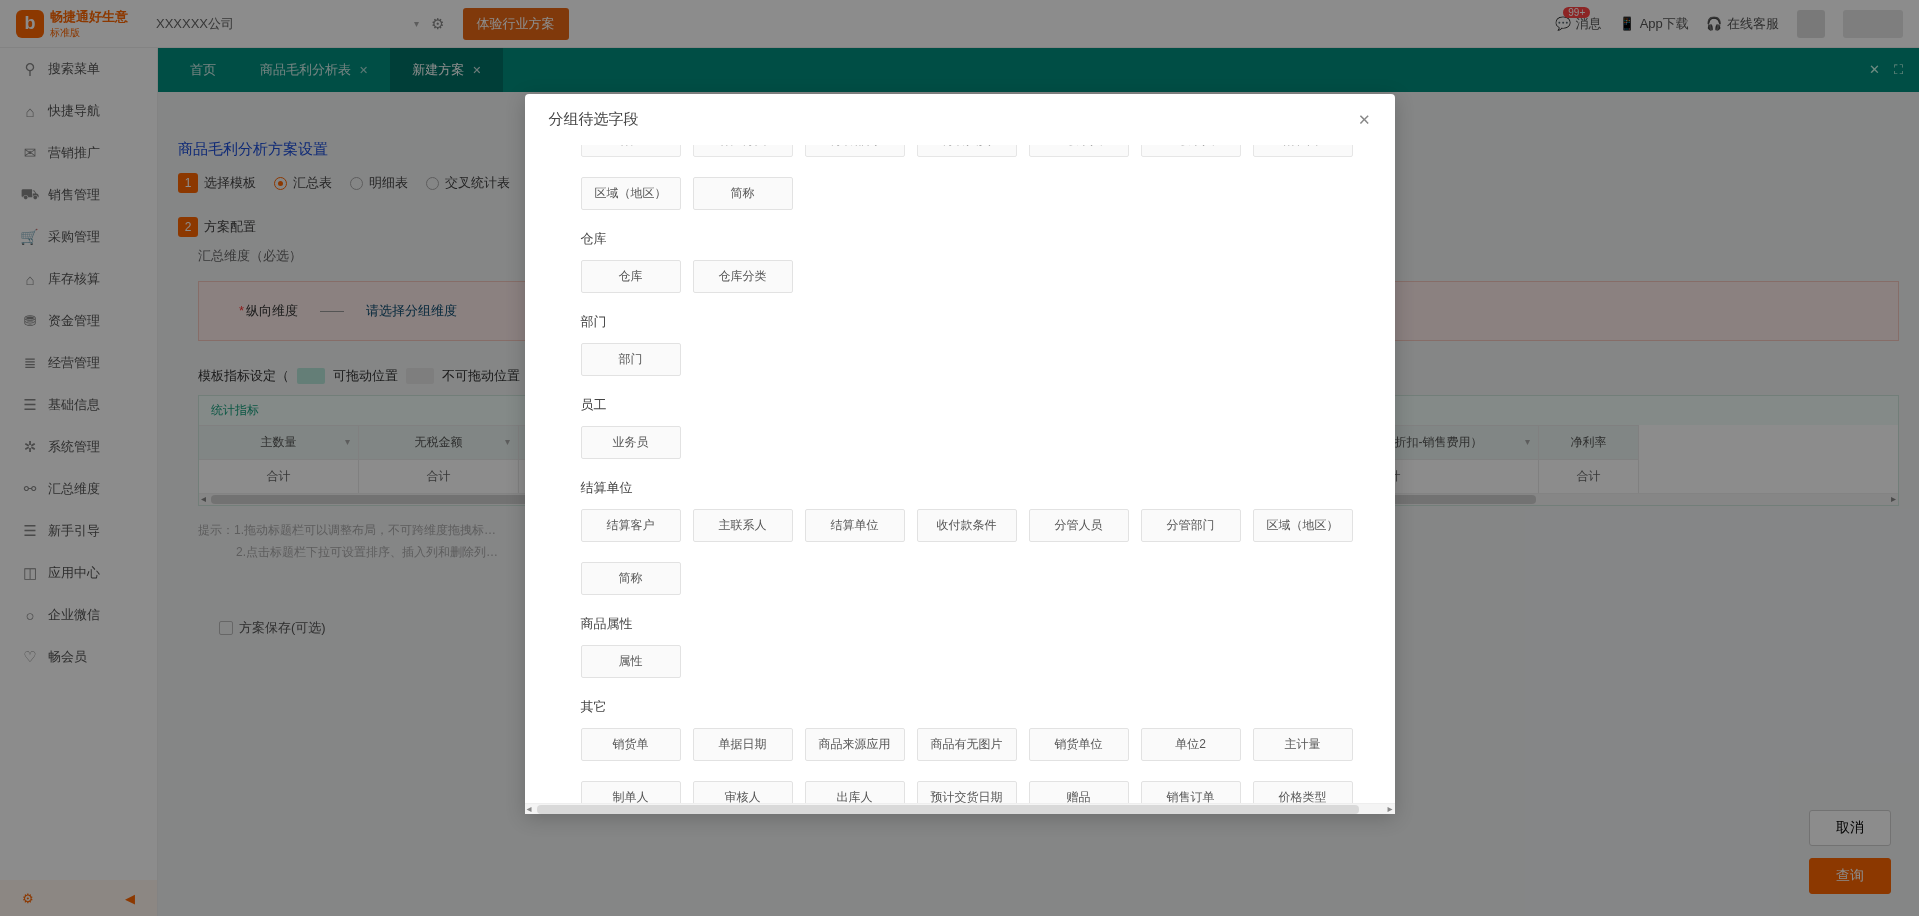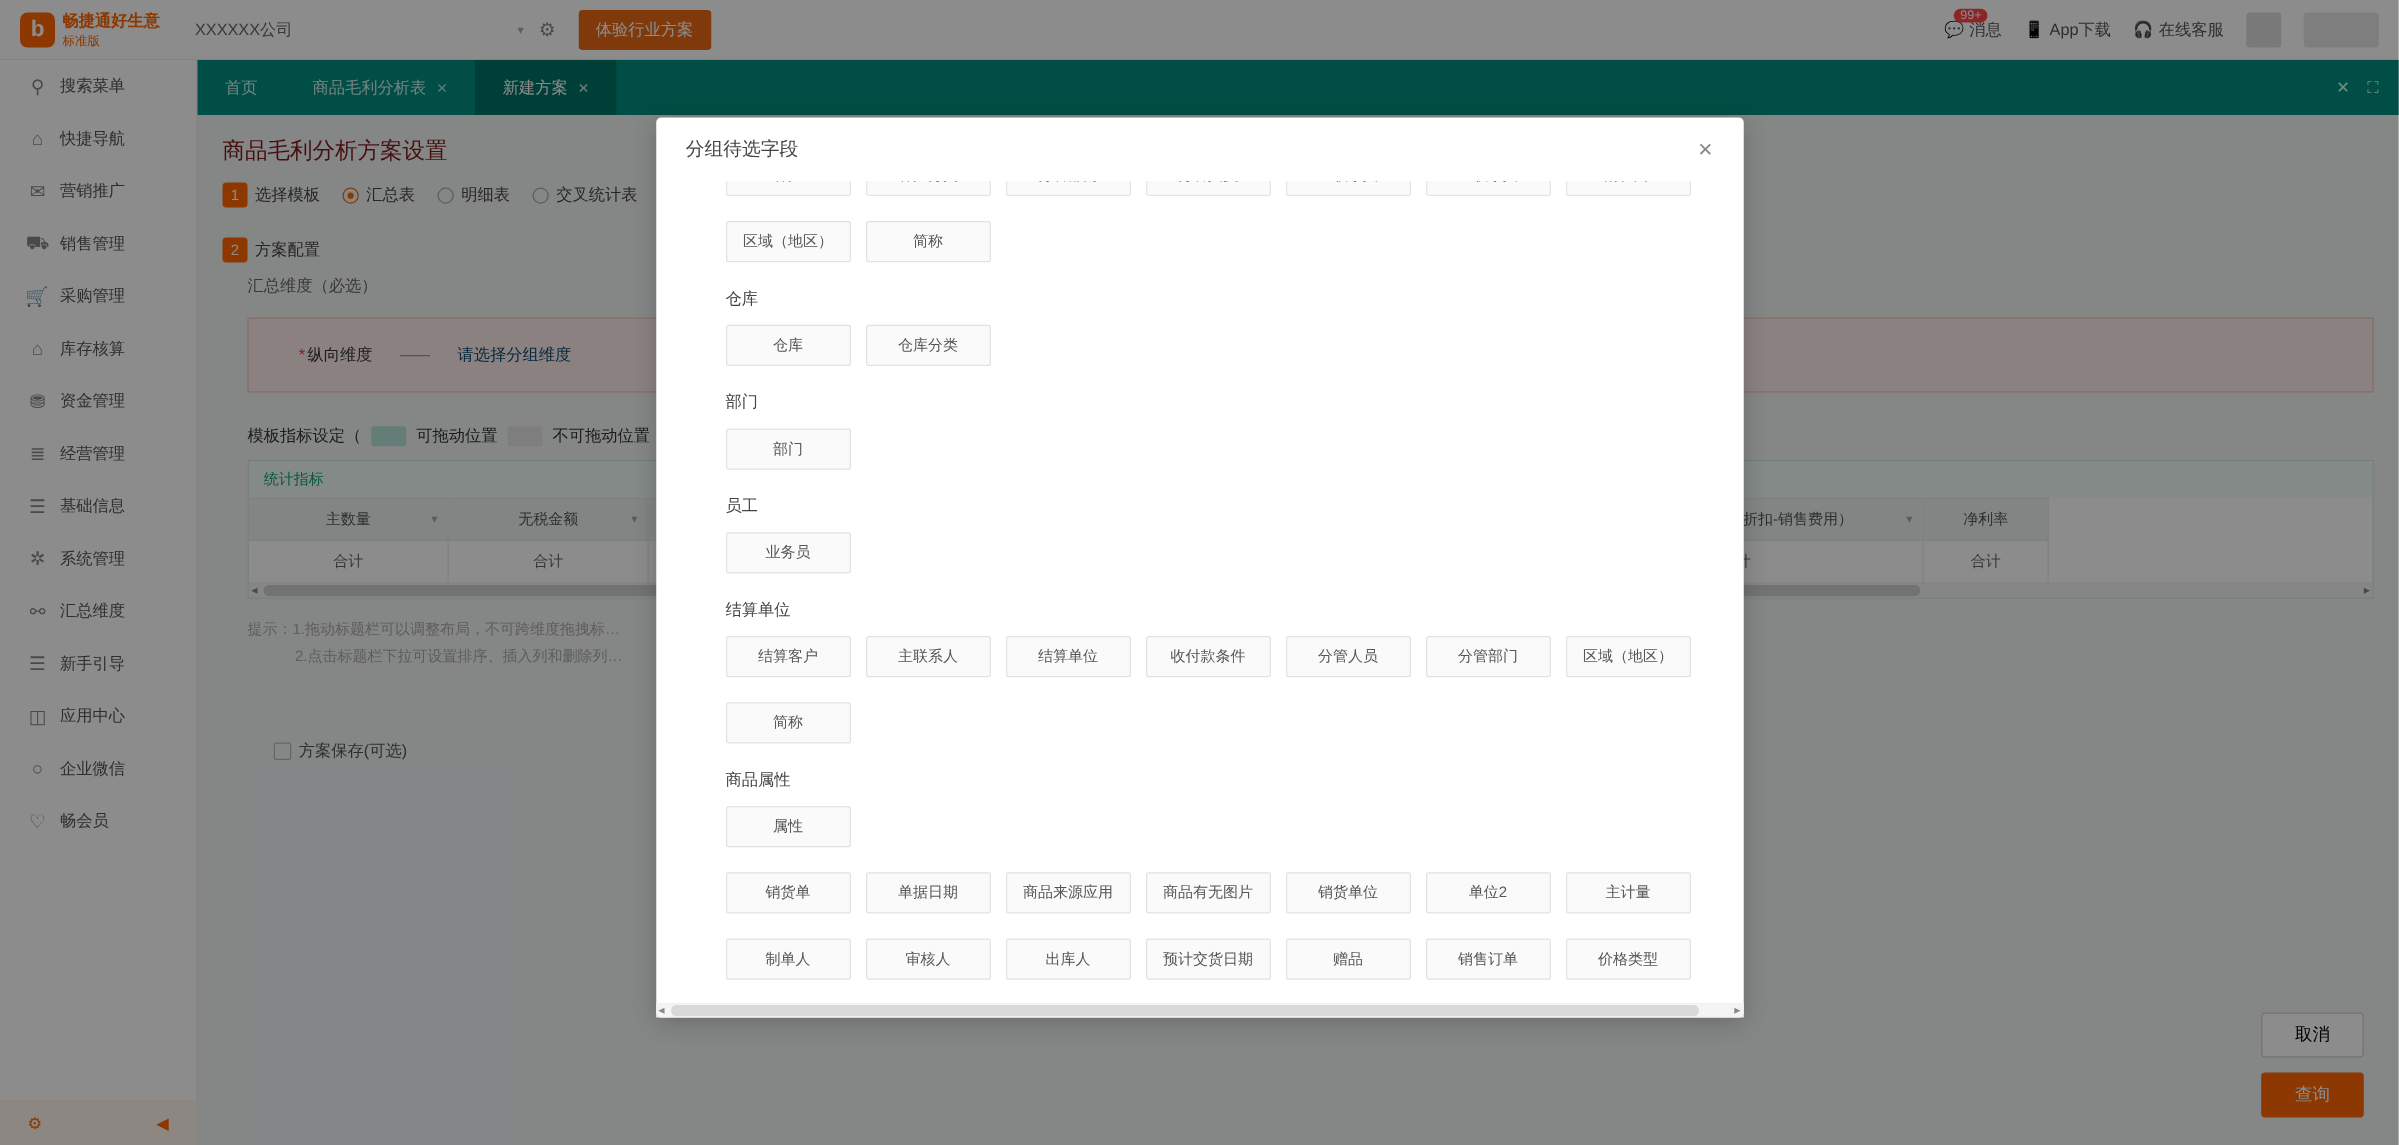--- a/index.html
+++ b/index.html
@@ -20,28 +20,28 @@
 .avatar { width: 28px; height: 28px; background: #ddd; border-radius: 3px; }
 .avatar-wide { width: 60px; height: 28px; background: #e5e5e5; border-radius: 3px; }
 
 .main { display: flex; height: calc(916px - 48px); }
 .sidebar { width: 158px; background: #fff; border-right: 1px solid #eee; display:flex; flex-direction:column; }
 .sidebar-item { display: flex; align-items: center; gap: 10px; padding: 12px 22px; color: #555; font-size: 13px; cursor: pointer; }
 .sidebar-item .sicon { width: 16px; height: 16px; display: inline-flex; align-items: center; justify-content: center; color: #888; font-size: 15px; }
 .sidebar-bottom { margin-top:auto; height:36px; background:#fff6ee; display:flex; align-items:center; justify-content:space-between; padding:0 22px; color:#f60; }
 
 .content { flex: 1; display:flex; flex-direction:column; min-width:0; }
-.tabbar { height: 44px; background: #008f7e; display: flex; align-items: center; color: #cfe; font-size: 13px; position:relative; }
+.tabbar { height: 44px; background: #008f7e; display: flex; align-items: center; color: #cfe; font-size: 13px; padding-left: 10px; position:relative; }
 .tab { padding: 0 22px; height: 44px; display:flex; align-items:center; gap:8px; color:#d4efeb; cursor:pointer; }
 .tab.active { background: #007266; color:#fff; }
 .tab .close { font-size: 11px; opacity: 0.8; }
 .tabbar-right { margin-left:auto; display:flex; gap:14px; padding-right:16px; color:#cfe; }
 
 .page-body { flex:1; padding: 16px 20px; overflow:hidden; position:relative; background:#f3f4f5; }
-.page-title { color:#7f1d1d; font-size:18px; margin-bottom:14px; }
+.page-title { color:#1d4ed8; font-size:15px; margin-bottom:14px;margin-top:32px; }
 .step-badge { display:inline-block; width:20px; height:20px; background:#f60; color:#fff; text-align:center; border-radius:3px; font-size:12px; line-height:20px; margin-right:6px; }
 .step-row { display:flex; align-items:center; gap:18px; margin-bottom:24px; font-size:13px; color:#444; }
 .radio { display:inline-flex; align-items:center; gap:6px; }
 .radio .dot { width:13px; height:13px; border-radius:50%; border:1px solid #aaa; display:inline-block; position:relative; }
 .radio.checked .dot { border-color:#f60; }
 .radio.checked .dot::after { content:""; position:absolute; inset:3px; background:#f60; border-radius:50%; }
 
 .dim-box { background:#fdecea; border:1px solid #f5c6bd; padding:20px 40px; margin:16px 0 26px 20px; display:flex; align-items:center; gap:22px; font-size:13px; }
 .dim-box .req { color:#f33; margin-right:2px; }
 .dim-box .dash { width:24px; height:1px; background:#999; display:inline-block; }
@@ -365,20 +365,21 @@
             <div class="tag">简称</div>
           </div>
         </div>
         <div class="field-group">
           <div class="group-title">商品属性</div>
           <div class="tag-row">
             <div class="tag">属性</div>
           </div>
         </div>
         <div class="field-group">
+          <div class="group-title">其它</div>
           <div class="tag-row">
             <div class="tag">销货单</div>
             <div class="tag">单据日期</div>
             <div class="tag">商品来源应用</div>
             <div class="tag">商品有无图片</div>
             <div class="tag">销货单位</div>
             <div class="tag">单位2</div>
             <div class="tag">主计量</div>
           </div>
         </div>

